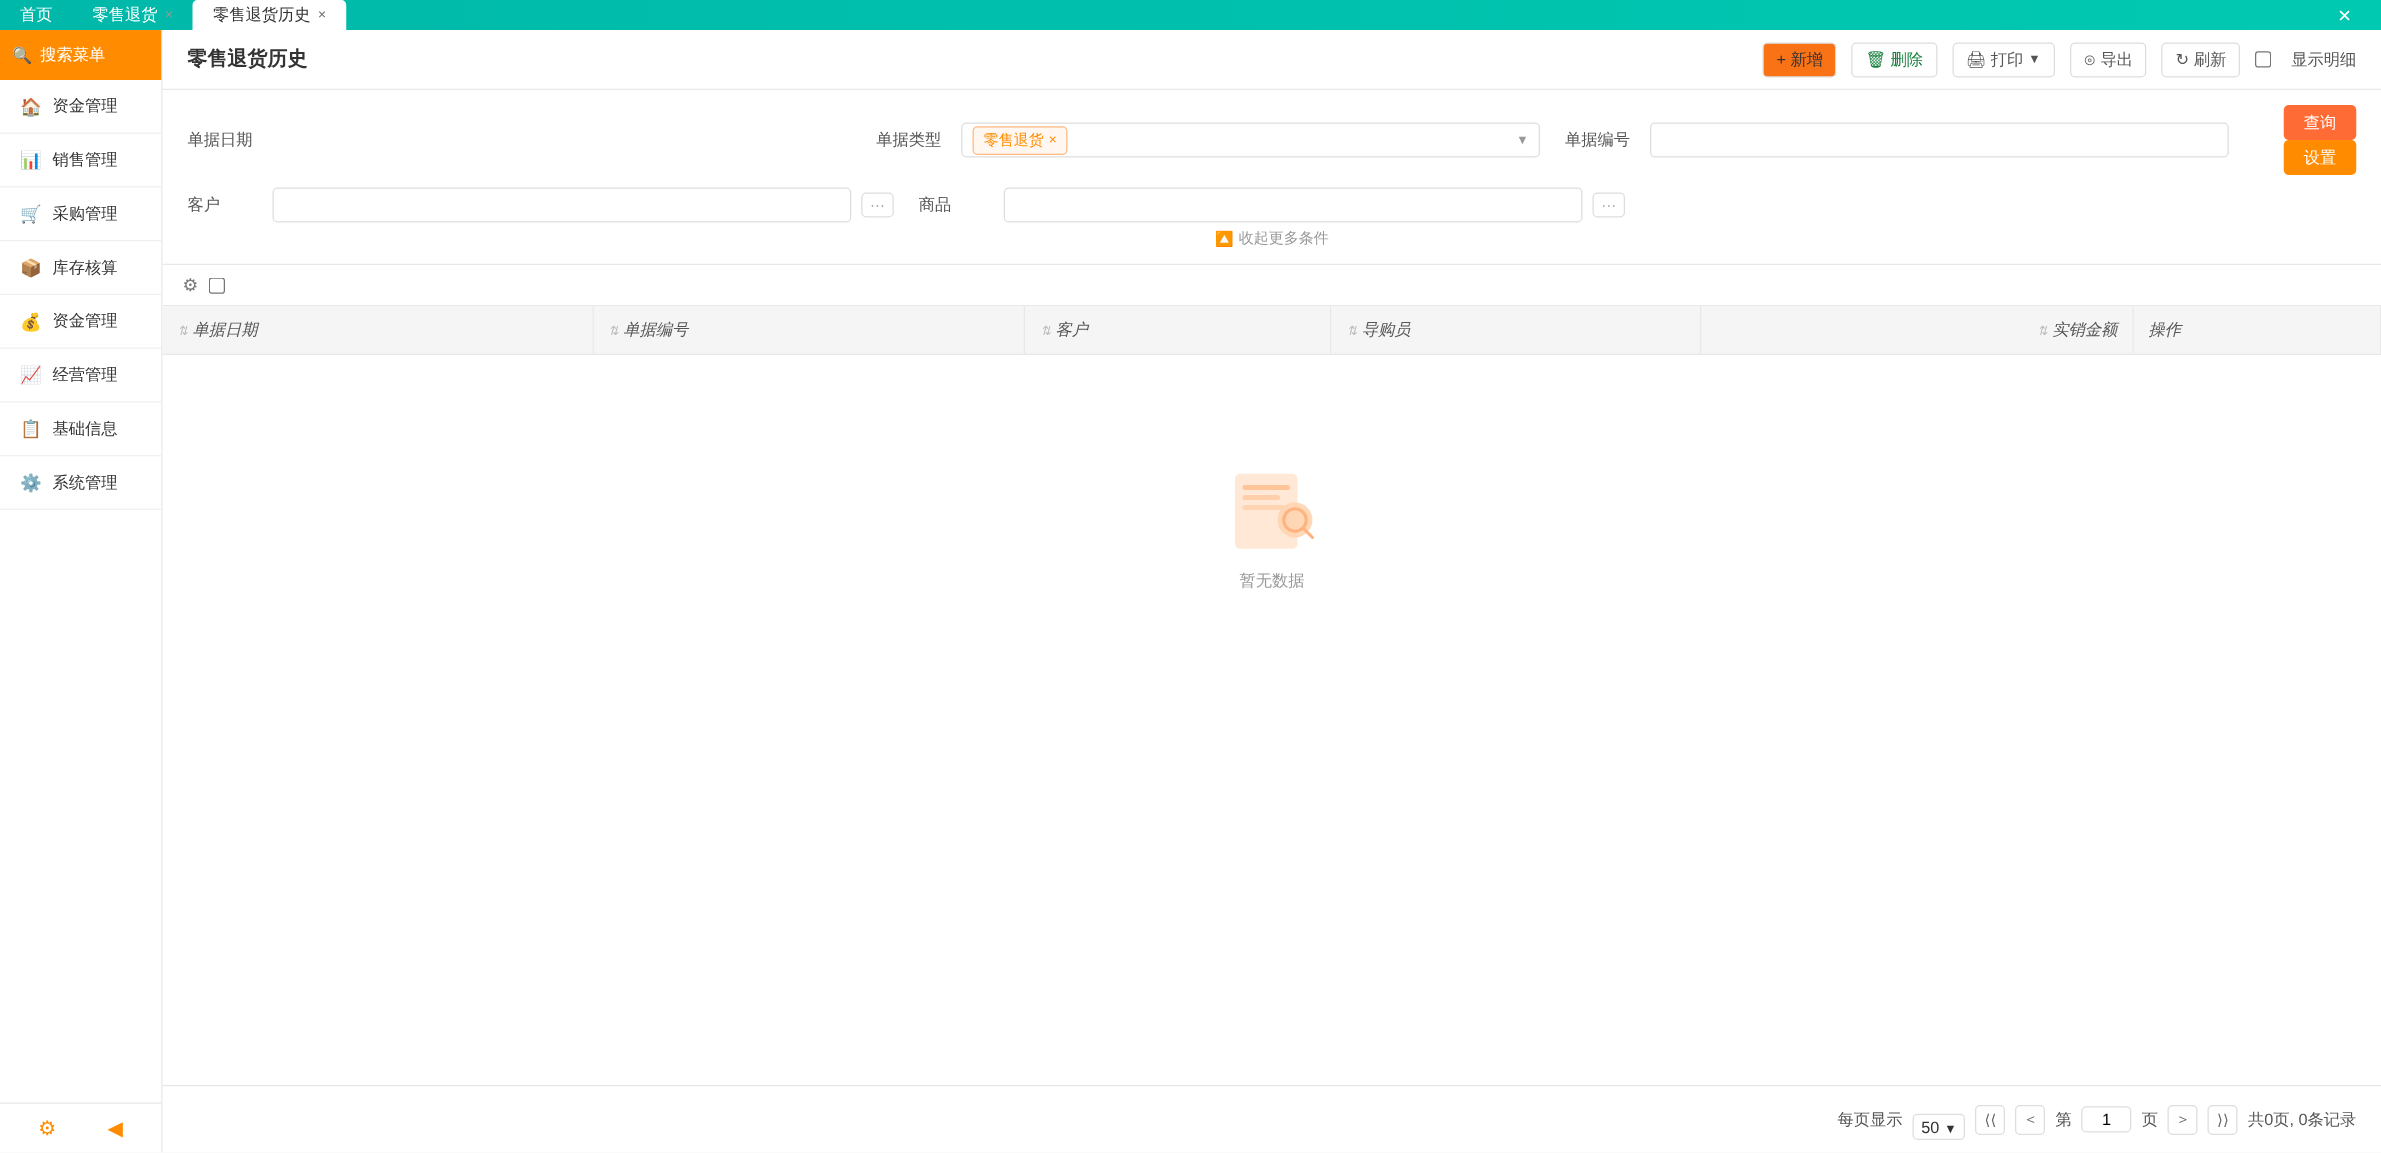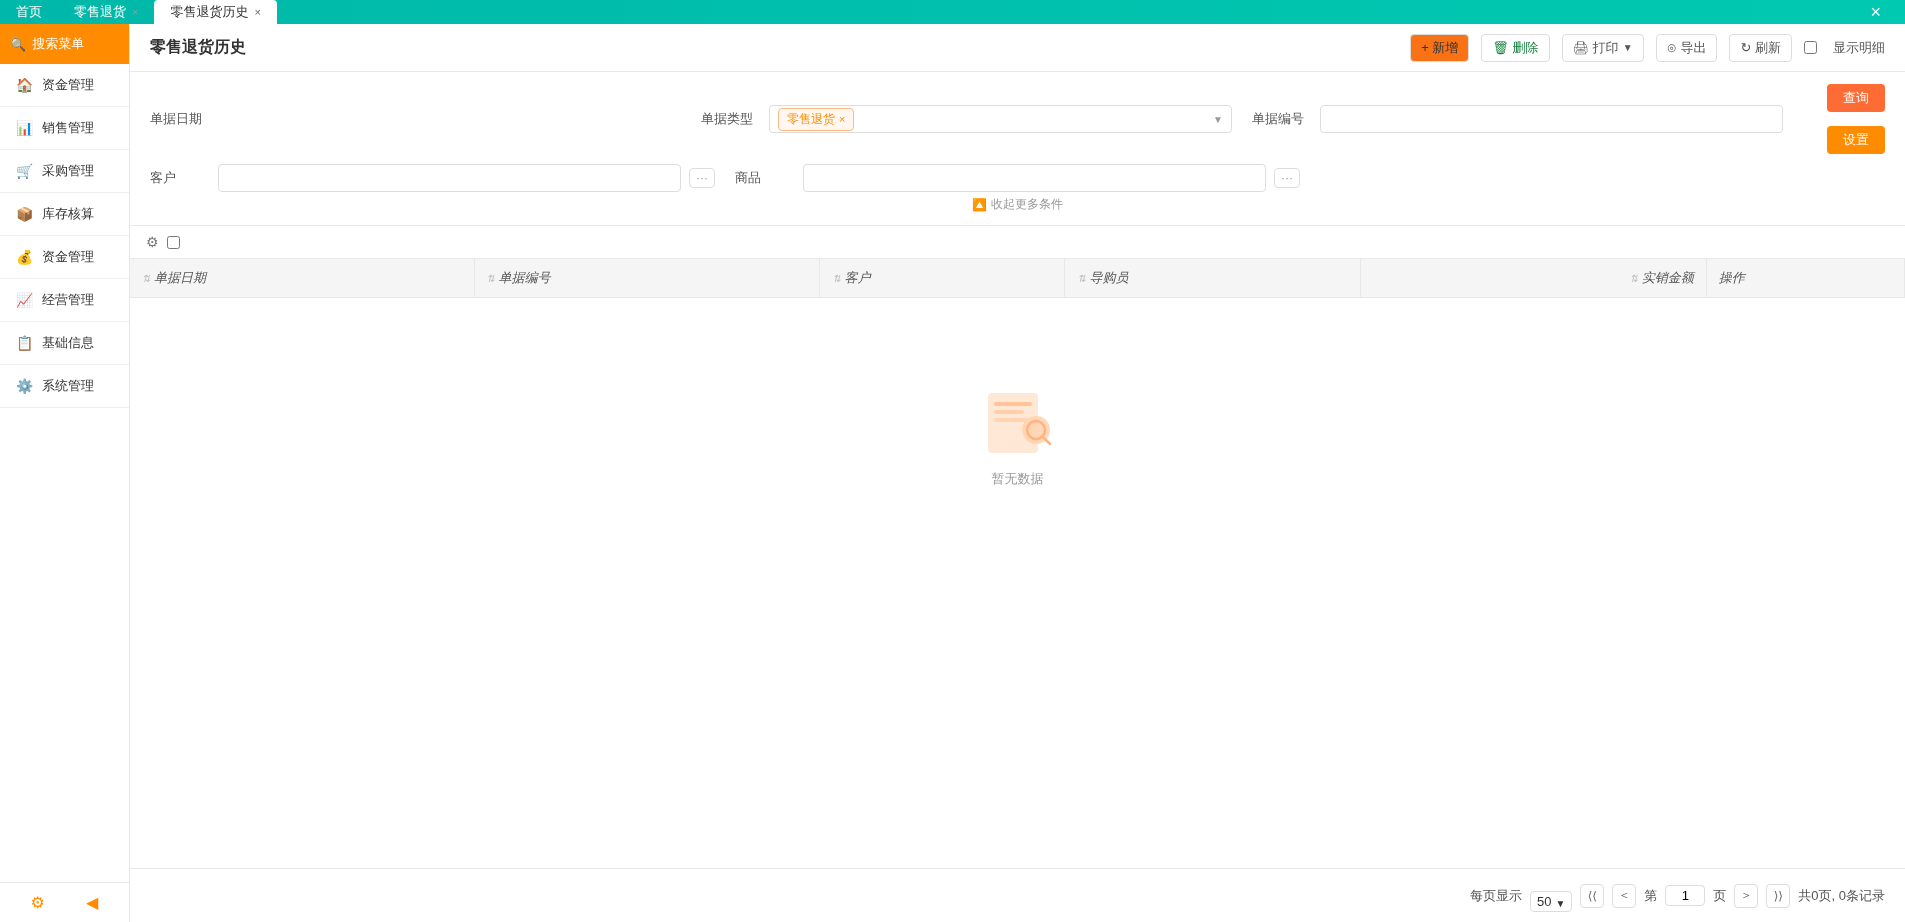--- a/index.html
+++ b/index.html
@@ -508,21 +508,21 @@
             </div>
             <span style="margin-left:auto;font-size:10px;color:#999;">▼</span>
           </div>
         </div>
 
         <div class="filter-item" style="flex:2;">
           <span class="filter-label">单据编号</span>
           <input class="filter-input" type="text" style="flex: 1 1 0%;">
         </div>
 
-        <div style="display:flex;flex-direction:column;gap:14px;margin-left:24px;">
+        <div style="display:flex;flex-direction:column;gap:0;margin-left:24px;">
           <button class="btn-query">查询</button>
           <button class="btn-settings">设置</button>
         </div>
       </div>
 
       <div class="filter-row" style="margin-bottom:4px;">
 
         <div class="filter-item" style="flex:2;">
           <span class="filter-label">客户</span>
           <input class="filter-input" type="text" style="flex: 1 1 0%;">

